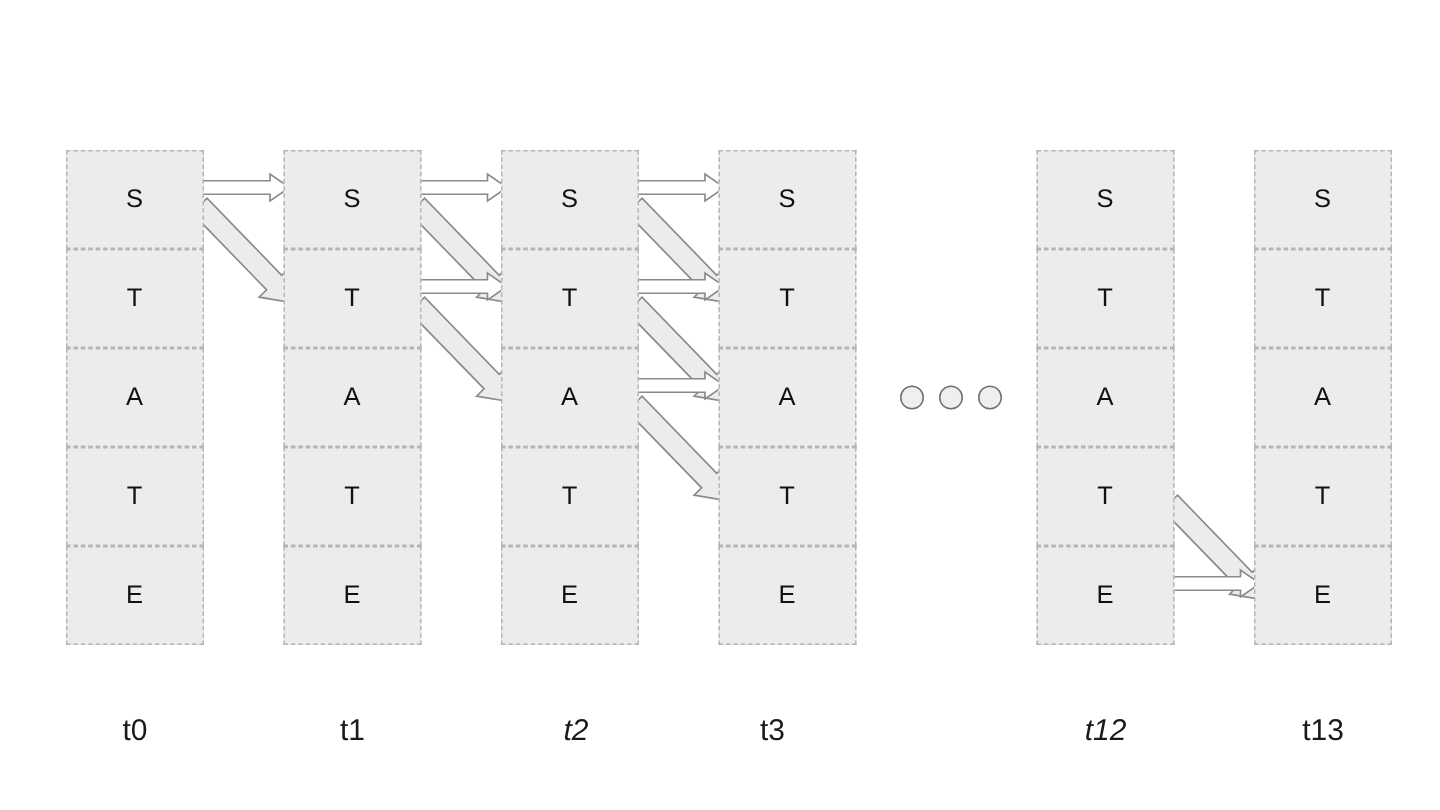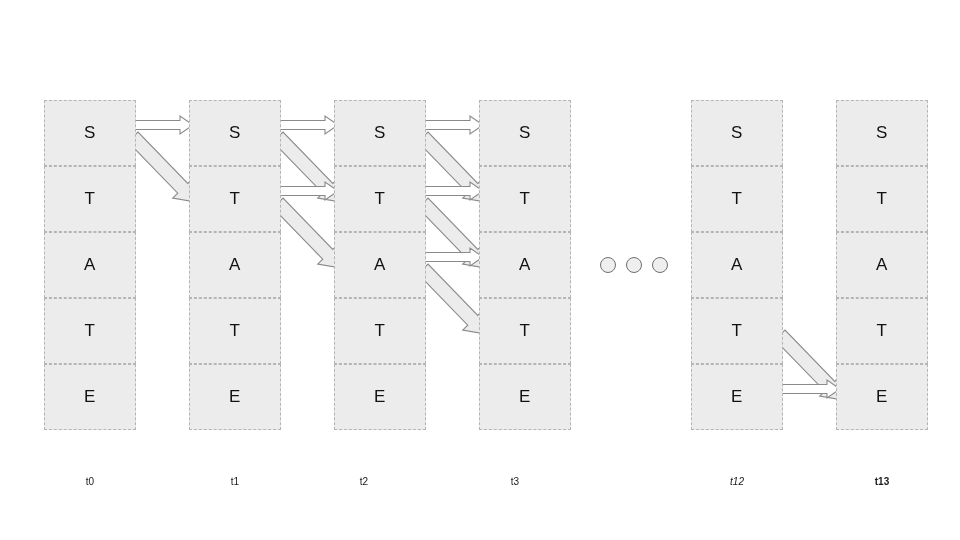--- a/index.html
+++ b/index.html
@@ -20,21 +20,21 @@
     border:1px dashed #b5b5b5;
     display:flex;align-items:center;justify-content:center;
     color:#111111;
     font-size:17px;
     letter-spacing:.5px;
   }
   .col-label{
     position:absolute;
     text-align:center;
     color:#1a1a1a;
-    font-size:10px;
+    font-size:20px;
     top:476px;
   }
   .ellipsis-dots{
     position:absolute;
     display:flex;
     gap:10px;
     align-items:center;
   }
   .dot{
     width:16px;height:16px;border-radius:50%;
@@ -103,23 +103,23 @@
         <div class="cell" style="top: 0px; width: 92px; height: 66px; background: rgb(236, 236, 236); border-color: rgb(181, 181, 181); color: rgb(17, 17, 17);">S</div>
         <div class="cell" style="top: 66px; width: 92px; height: 66px; background: rgb(236, 236, 236); border-color: rgb(181, 181, 181); color: rgb(17, 17, 17);">T</div>
         <div class="cell" style="top: 132px; width: 92px; height: 66px; background: rgb(236, 236, 236); border-color: rgb(181, 181, 181); color: rgb(17, 17, 17);">A</div>
         <div class="cell" style="top: 198px; width: 92px; height: 66px; background: rgb(236, 236, 236); border-color: rgb(181, 181, 181); color: rgb(17, 17, 17);">T</div>
         <div class="cell" style="top: 264px; width: 92px; height: 66px; background: rgb(236, 236, 236); border-color: rgb(181, 181, 181); color: rgb(17, 17, 17);">E</div>
       </div>
     </div>
   <div id="labels-layer">
       <div class="col-label" style="left: 44px; width: 92px;">t0</div>
       <div class="col-label" style="left: 189px; width: 92px;">t1</div>
-      <div class="col-label" style="left: 318px; width: 92px;">t2</div>
+      <div class="col-label" style="left: 338px; width: 92px; font-style: italic;">t2</div>
       <div class="col-label" style="left: 469px; width: 92px;">t3</div>
       <div class="col-label" style="left: 691px; width: 92px; font-style: italic;">t12</div>
-      <div class="col-label" style="left: 836px; width: 92px; font-weight: bold;">t13</div>
+      <div class="col-label" style="left: 836px; width: 92px;">t13</div>
     </div>
   <div class="ellipsis-dots" id="ellipsis" style="left: 600px; top: 257px;">
       <div class="dot" style="background: rgb(239, 239, 239); border-color: rgb(111, 111, 111);"></div>
       <div class="dot" style="background: rgb(239, 239, 239); border-color: rgb(111, 111, 111);"></div>
       <div class="dot" style="background: rgb(239, 239, 239); border-color: rgb(111, 111, 111);"></div>
     </div>
 </div>
 
 </body></html>

